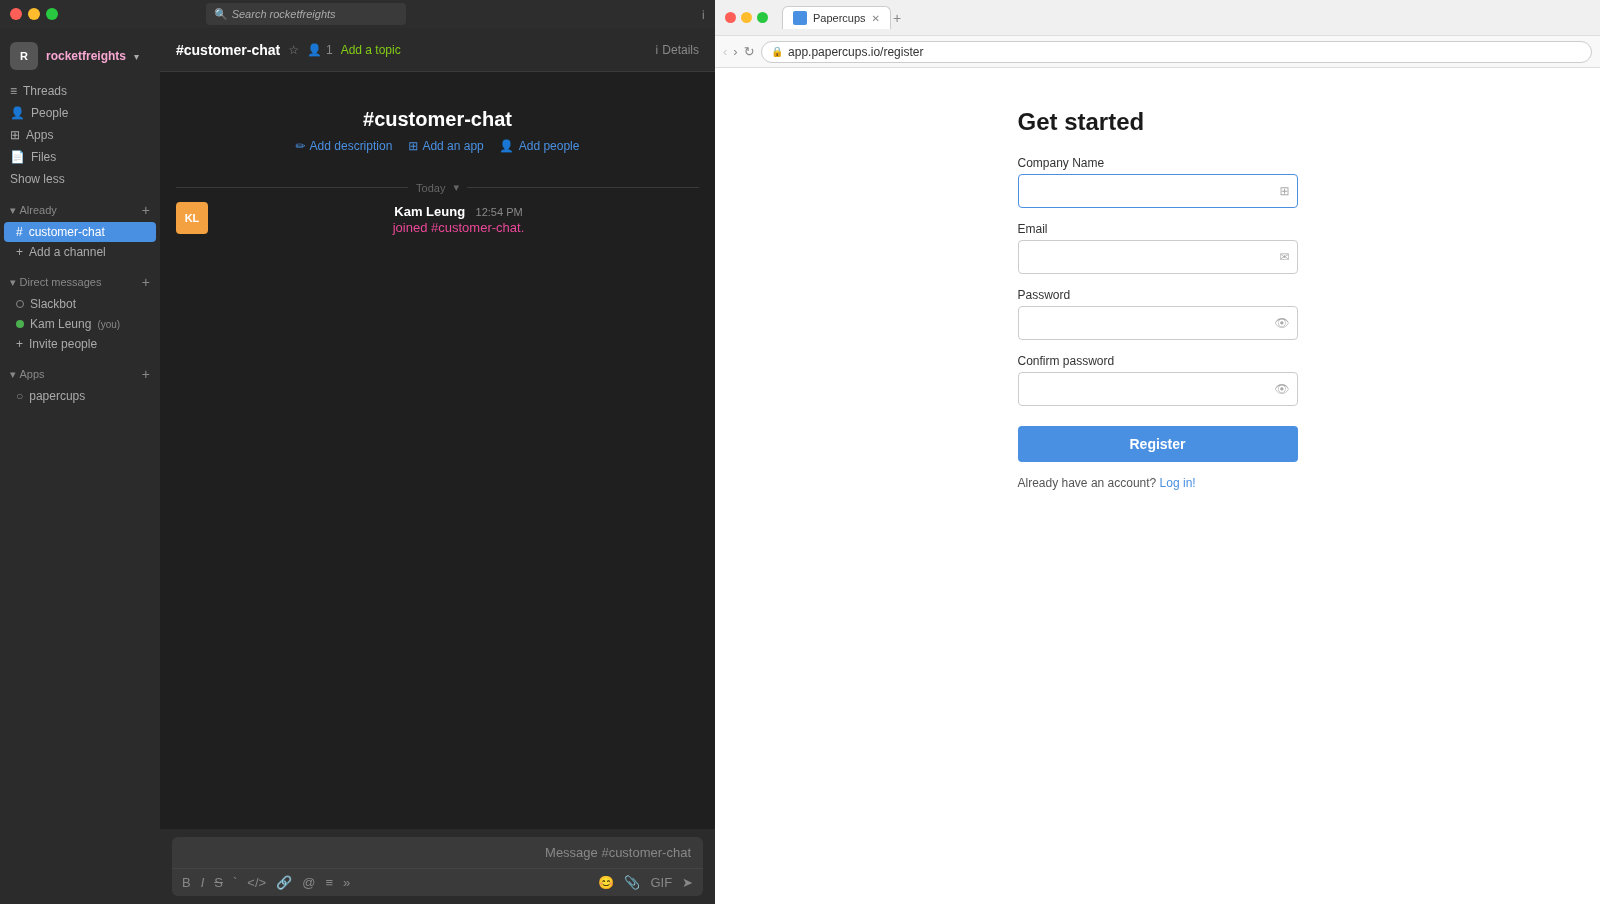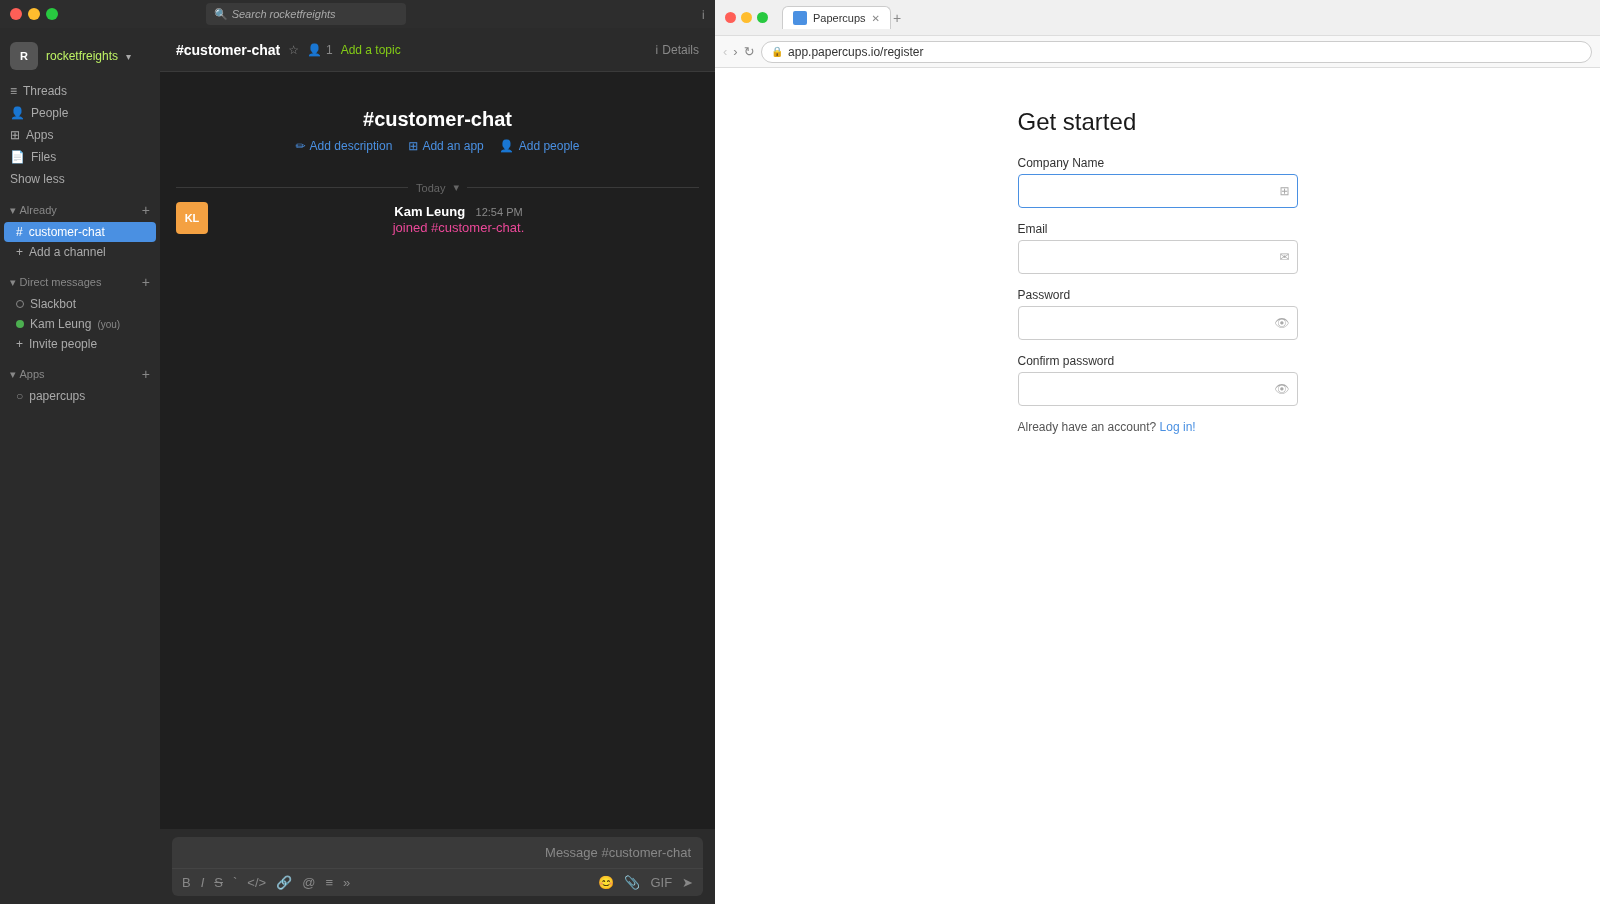--- a/index.html
+++ b/index.html
@@ -71,21 +71,21 @@
       padding: 6px 10px;
       gap: 8px;
       margin-bottom: 4px;
     }
     .workspace-avatar {
       width: 28px; height: 28px; border-radius: 6px;
       background: #555;
       display: flex; align-items: center; justify-content: center;
       font-size: 11px; color: #fff; font-weight: bold;
     }
-    .workspace-name { color: #bef264; font-size: 12px; font-weight: 400; }
+    .workspace-name { color: #f9a8d4; font-size: 12px; font-weight: 700; }
     .workspace-chevron { color: #aaa; font-size: 10px; }
 
     .sidebar-item {
       display: flex;
       align-items: center;
       padding: 4px 10px;
       color: #aaa;
       font-size: 12px;
       cursor: pointer;
       gap: 6px;
@@ -306,21 +306,21 @@
       align-items: center;
       padding: 40px 20px;
       overflow-y: auto;
     }
 
     .register-form {
       width: 280px;
     }
     .register-title {
       font-size: 24px;
-      font-weight: 400;
+      font-weight: 700;
       color: #1a1a1a;
       margin-bottom: 20px;
     }
     .form-group {
       margin-bottom: 14px;
     }
     .form-label {
       display: block;
       font-size: 12px;
       color: #333;
@@ -619,20 +619,21 @@
         </div>
 
         <div class="form-group">
           <label class="form-label">Confirm password</label>
           <div class="form-input-wrapper">
             <input type="password" class="form-input no-focus" style="">
             <span class="input-icon">👁</span>
           </div>
         </div>
 
+        <button class="register-btn">Register</button>
 
         <div class="login-link">
           <span>Already have an account?</span>
           <a href="#">Log in!</a>
         </div>
       </div>
     </div>
   </div>
 </div>
 

